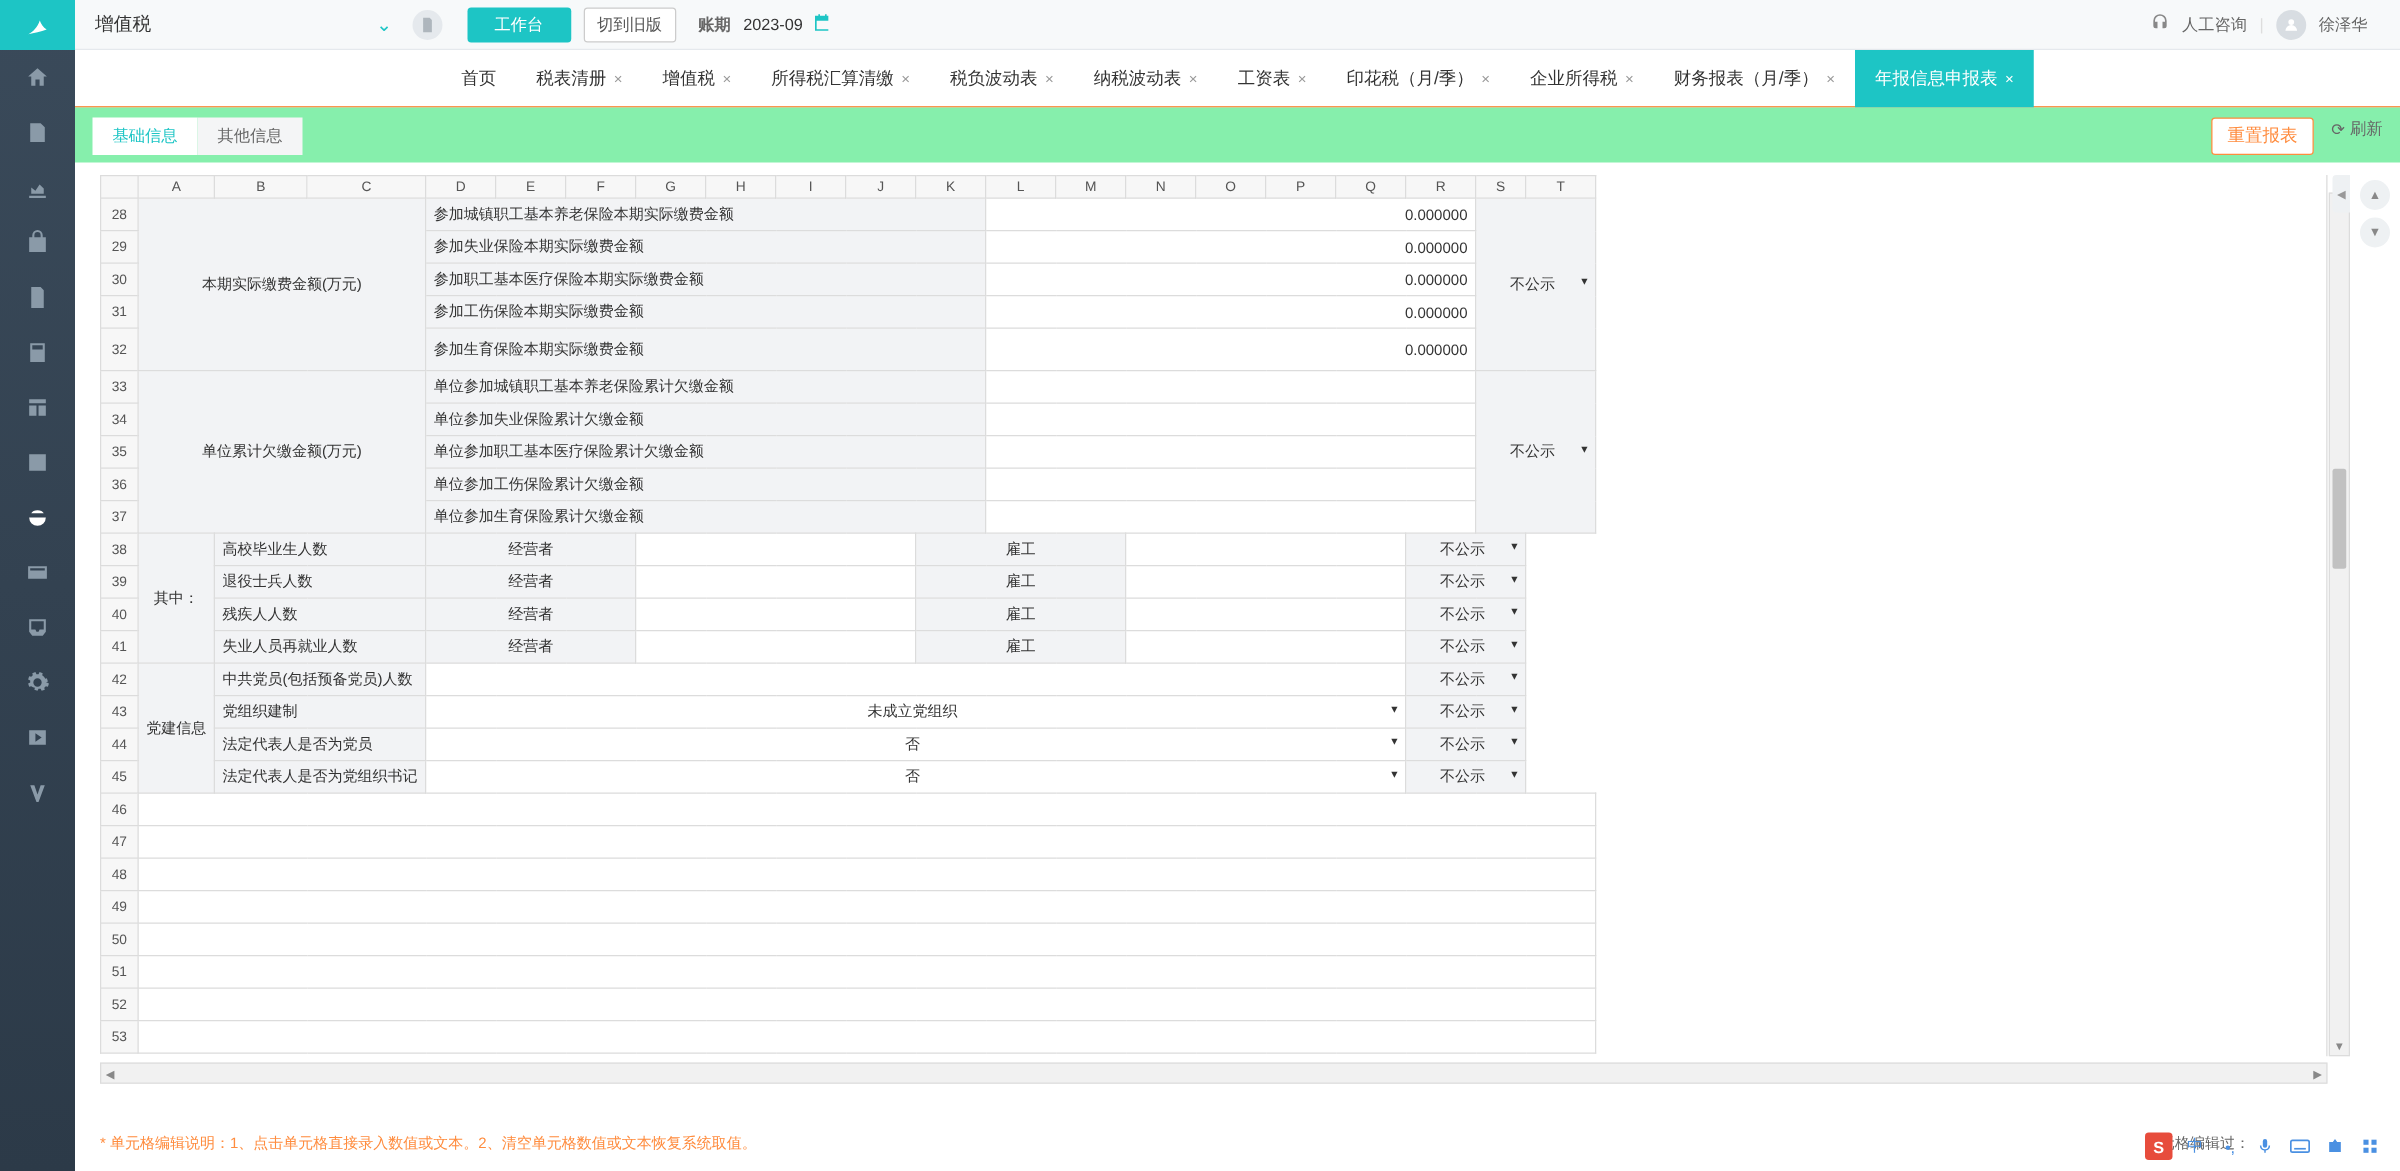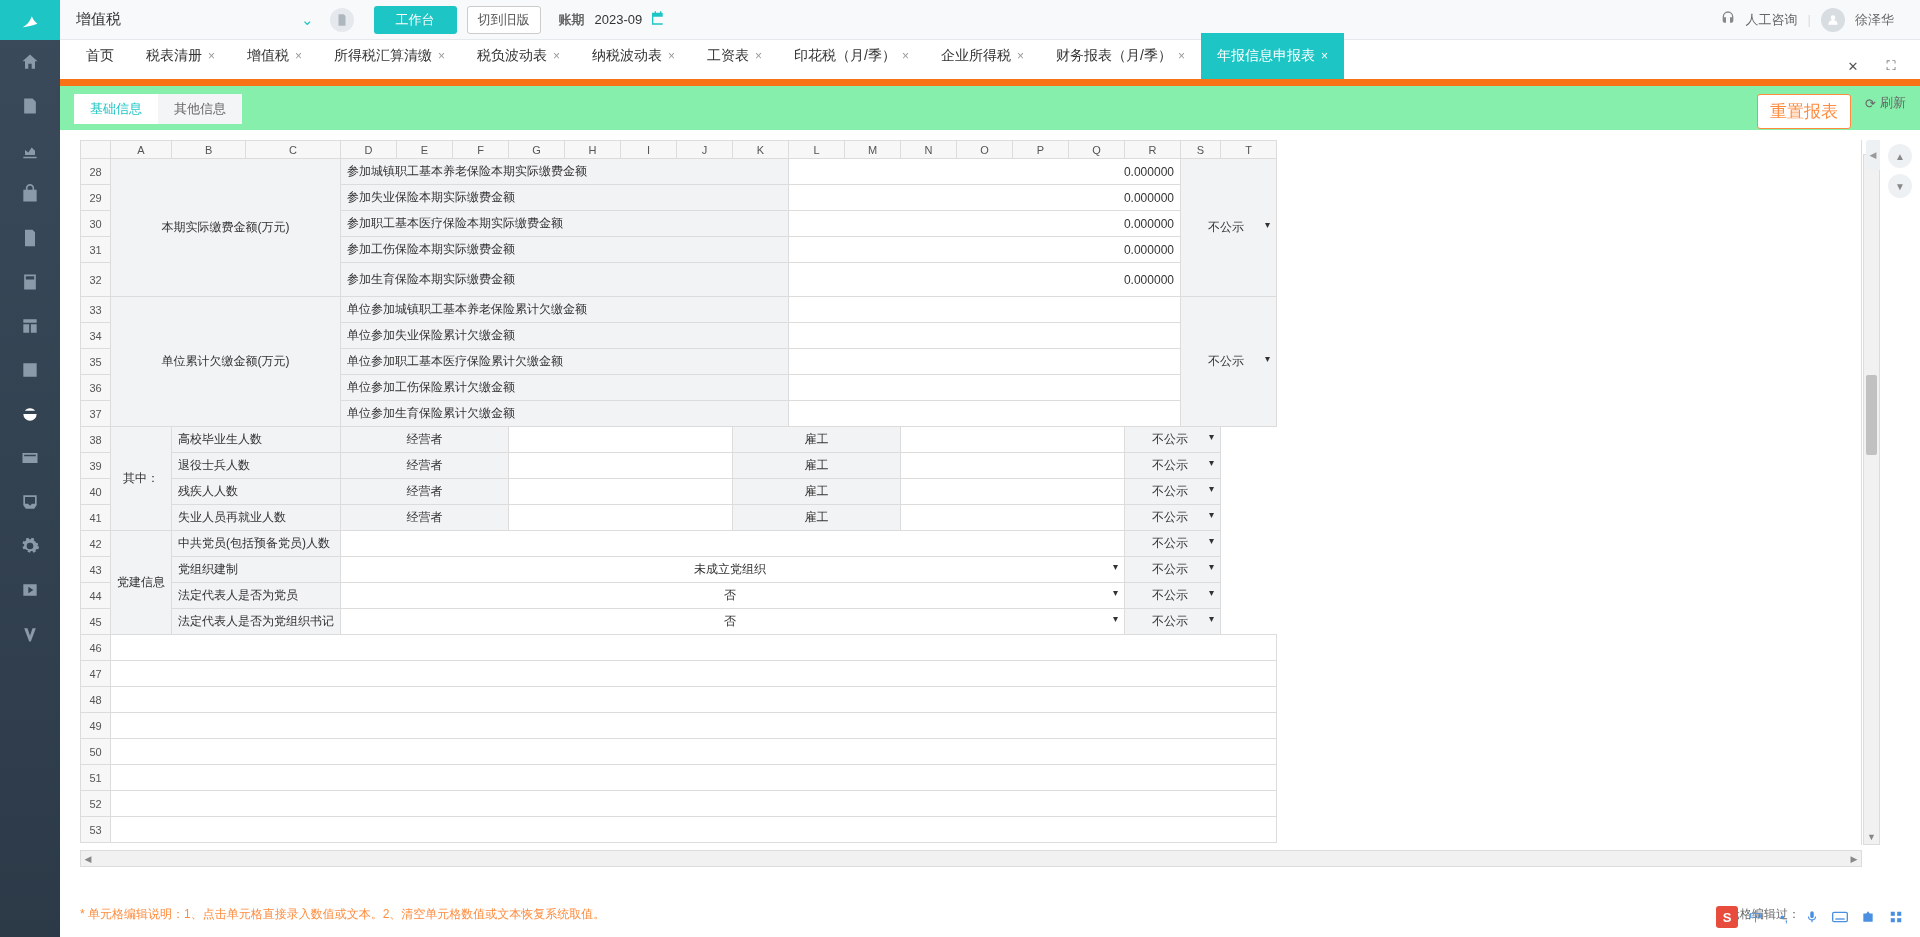--- a/index.html
+++ b/index.html
@@ -22,34 +22,34 @@
 .hdr-label { margin-left: 18px; color: #666; font-size: 13px; font-weight: bold; }
 .hdr-date { margin-left: 10px; color: #333; font-size: 13px; }
 .hdr-cal { margin-left: 8px; color: #1dc5c5; cursor: pointer; }
 .hdr-spacer { flex: 1; }
 .hdr-right { display: flex; align-items: center; gap: 10px; padding-right: 10px; color: #666; text-align: right; }
 .hdr-right svg { width: 16px; height: 16px; fill: #888; }
 .avatar { width: 24px; height: 24px; border-radius: 50%; background: #d8dde2; display:flex; align-items:center; justify-content:center; }
 .avatar svg{ width:14px; height:14px; fill:#fff;}
 
 
-.tabs { position: absolute; left: 60px; top: 40px; right: 0; height: 46px; background: #fff; border-bottom: 7px solid #f97316; display: flex; align-items: flex-end; padding: 0 10px; }
+.tabs { position: absolute; left: 60px; top: 40px; right: 0; height: 46px; background: #fff; border-bottom: 1px solid #f97316; display: flex; align-items: center; padding: 0 10px; flex-direction: column; }
 .tab { padding: 0 16px; height: 46px; display: flex; align-items: center; gap: 6px; cursor: pointer; font-size: 14px; color: #333; white-space:nowrap;}
 .tab.active { background: #1dc5c5; color: #fff; }
 .tab .close { font-size: 12px; color: #999; }
 .tab.active .close { color: #fff; }
 .tabs-right { margin-left: auto; display: flex; align-items: center; gap: 12px; padding-right: 6px;}
 .tabs-right .ticon { width: 26px; height: 26px; display: flex; align-items: center; justify-content: center; cursor: pointer; color:#555;}
 
 
 .subbar { position: absolute; left: 60px; top: 86px; right: 0; height: 44px; background: #86efac; display: flex; align-items: flex-start; padding: 8px 14px 0; }
 .subtab { padding: 6px 16px; font-size: 13px; cursor: pointer; color: #666; background:#f4f5f6; }
 .subtab.active { color: #1dc5c5; background:#fff; }
 .subbar .spacer { flex: 1; }
-.subbar .btn-reset { border: 1px solid #ff8c3e; color: #ff8c3e; background: #fff; padding: 5px 12px; border-radius: 3px; cursor: pointer; font-size: 17px; }
+.subbar .btn-reset { border: 1px solid #ff8c3e; color: #ff8c3e; background: #fff; padding: 5px 12px; border-radius: 3px; cursor: pointer; font-size: 14px; }
 .subbar .btn-refresh { margin-left: 14px; color: #666; cursor: pointer; font-size: 13px; display:flex; align-items:center; gap:4px;}
 
 
 .sheet-area { position: absolute; left: 80px; top: 140px; right: 40px; bottom: 70px; }
 .sheet-wrap { position: absolute; left: 0; top: 0; right: 18px; bottom: 22px; overflow: hidden; border-right:1px solid #dcdcdc; }
 .sheet-vscroll { position: absolute; right: 0; top: 14px; width: 17px; bottom: 22px; background: #f1f1f1; border:1px solid #dcdcdc;}
 .sheet-vscroll .thumb { position: absolute; left: 2px; right: 2px; top: 220px; height: 80px; background: #c1c1c1; border-radius: 2px; cursor:pointer;}
 .sheet-vscroll .arrow{position:absolute; left:0; right:0; height:14px; display:flex; align-items:center; justify-content:center; color:#888; font-size:9px;}
 .sheet-vscroll .arrow.up{top:0;} .sheet-vscroll .arrow.down{bottom:0;}
 .sheet-hscroll { position: absolute; left: 0; right: 18px; bottom: 0; height: 17px; background: #f1f1f1; border:1px solid #dcdcdc;}

